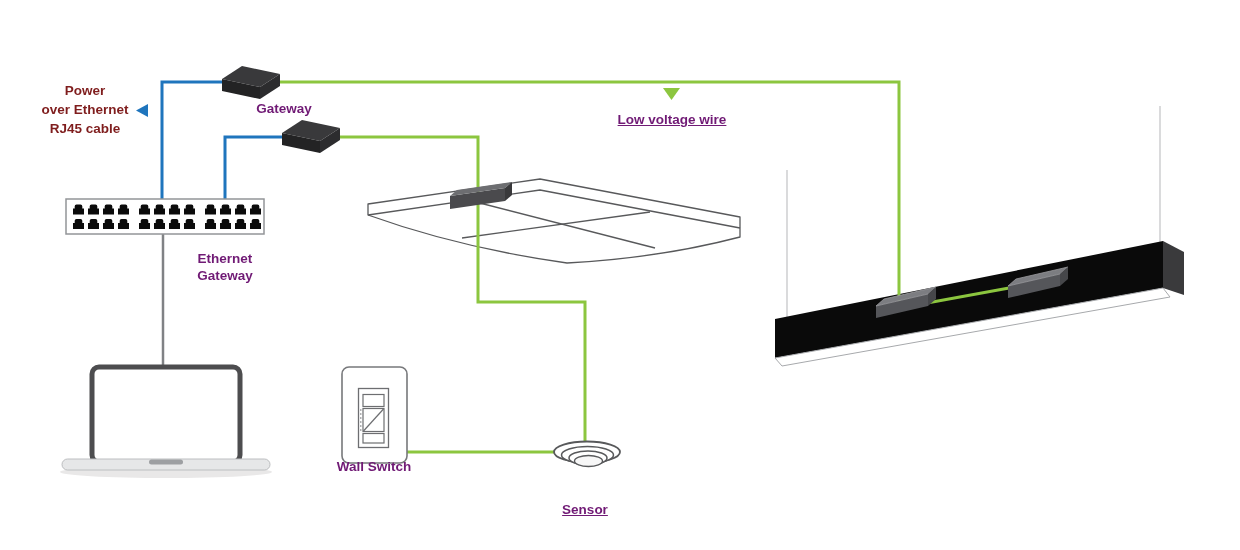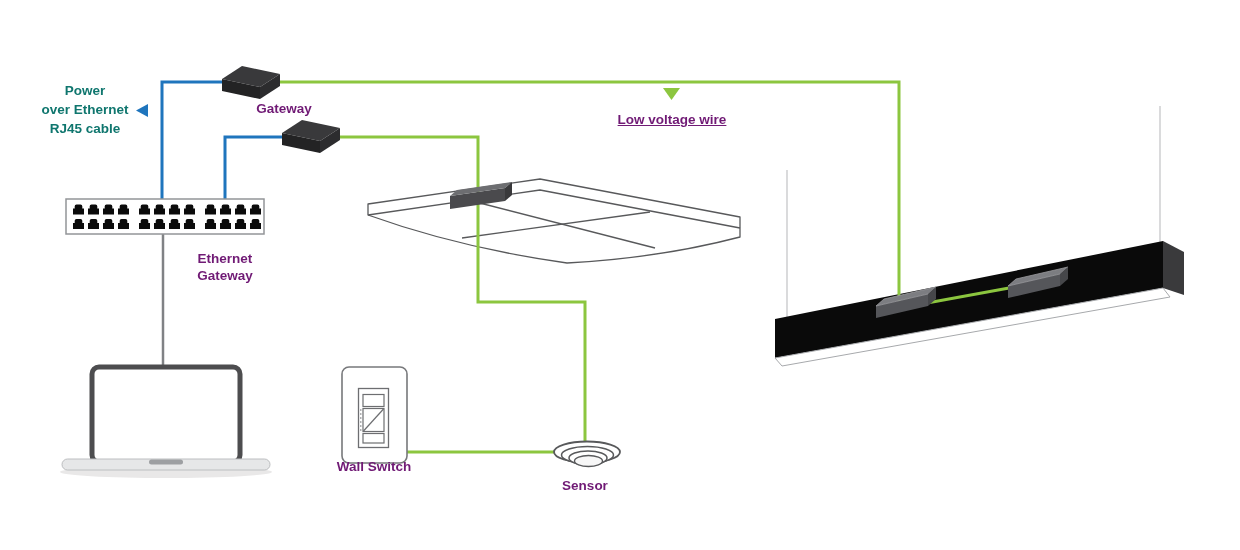--- a/index.html
+++ b/index.html
@@ -2,21 +2,21 @@
 <html><head>
 <meta charset="utf-8">
 <style>
   html,body{margin:0;padding:0;background:#fff;}
   #stage{position:relative;width:1240px;height:550px;background:#fff;overflow:hidden;
          font-family:"Liberation Sans",sans-serif;}
   #stage svg{position:absolute;left:0;top:0;}
   .lbl{position:absolute;font-weight:700;font-size:13.5px;line-height:19px;color:#701a75;
        text-align:center;transform:translateX(-50%);white-space:nowrap;}
   .lbl span{display:block;}
-  .c-blue{color:#0f766e;}
+  .c-blue{color:#7f1d1d;}
   .c-green{color:#701a75;text-decoration:underline;}
   .lh17{line-height:17px;}
   .laptop-lbl{font-size:14.5px;line-height:18px;}
 </style>
 </head>
 <body>
 
 <div id="stage">
 
 <svg width="1240" height="550" viewBox="0 0 1240 550">
@@ -154,15 +154,15 @@
 <div class="lbl c-green" style="left:672px;top:110px;">Low voltage wire</div>
 
 <div class="lbl lh17" style="left:225px;top:250px;">
   <span>Ethernet</span>
   <span>Gateway</span>
 </div>
 
 
 <div class="lbl" style="left:374px;top:457px;">Wall Switch</div>
 
-<div class="lbl" style="left:585px;top:476px;">Sensor</div>
+<div class="lbl" style="left:585px;top:500px;text-decoration:underline;">Sensor</div>
 
 </div>
 
 </body></html>

